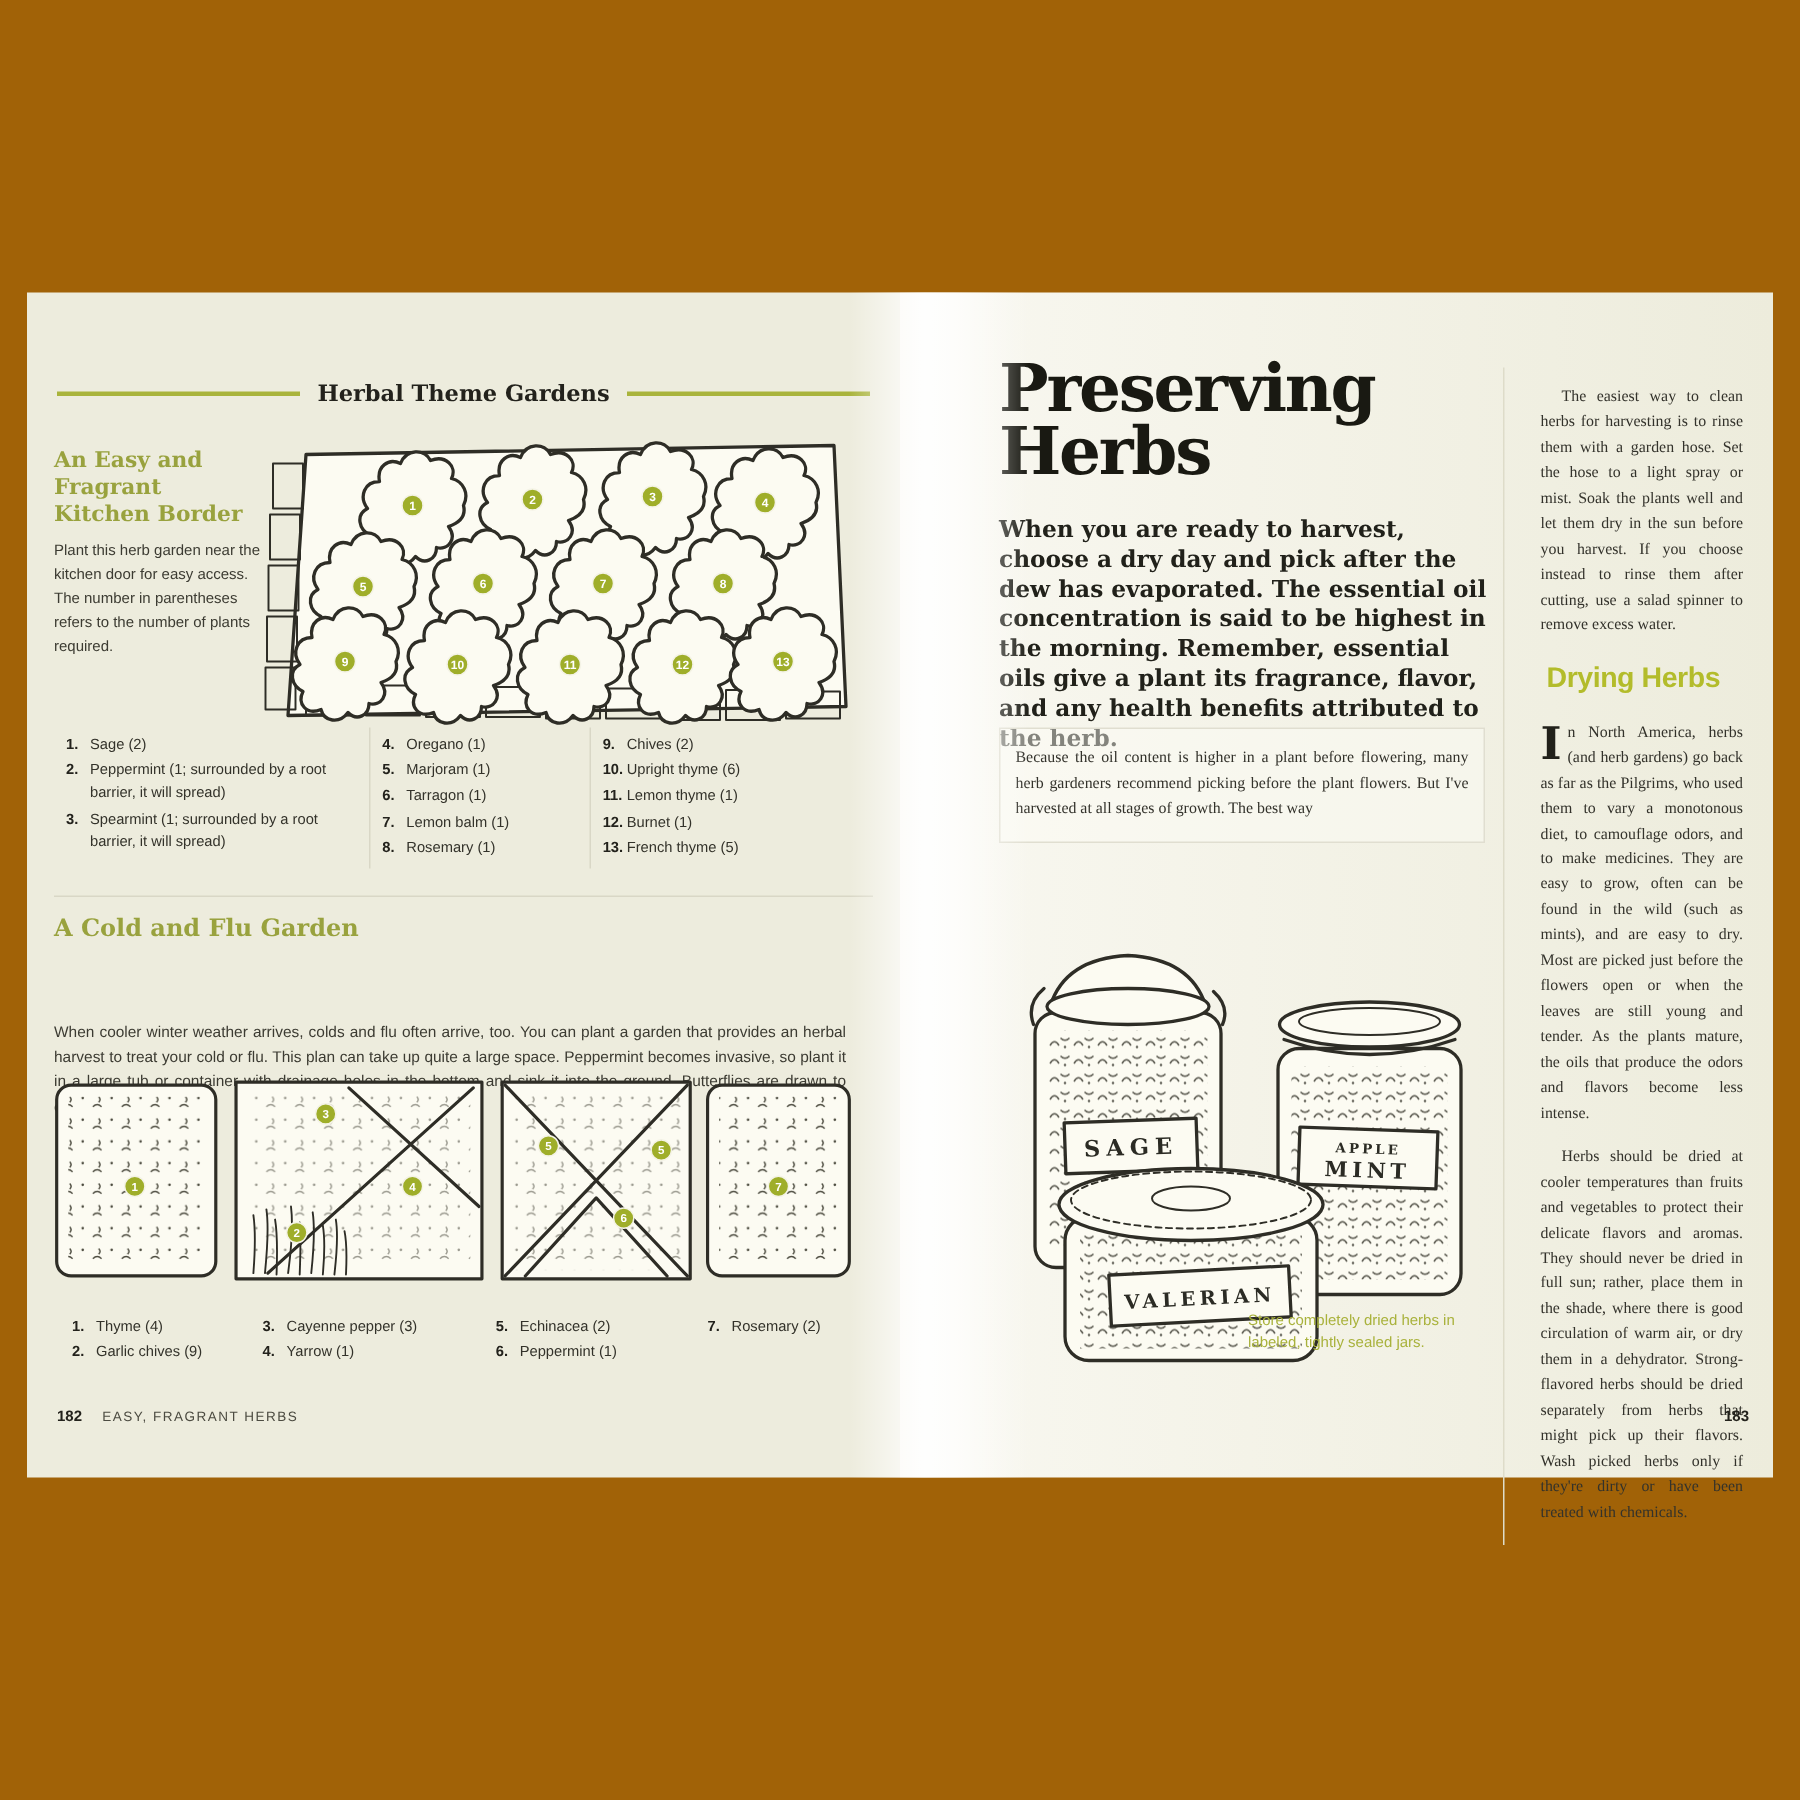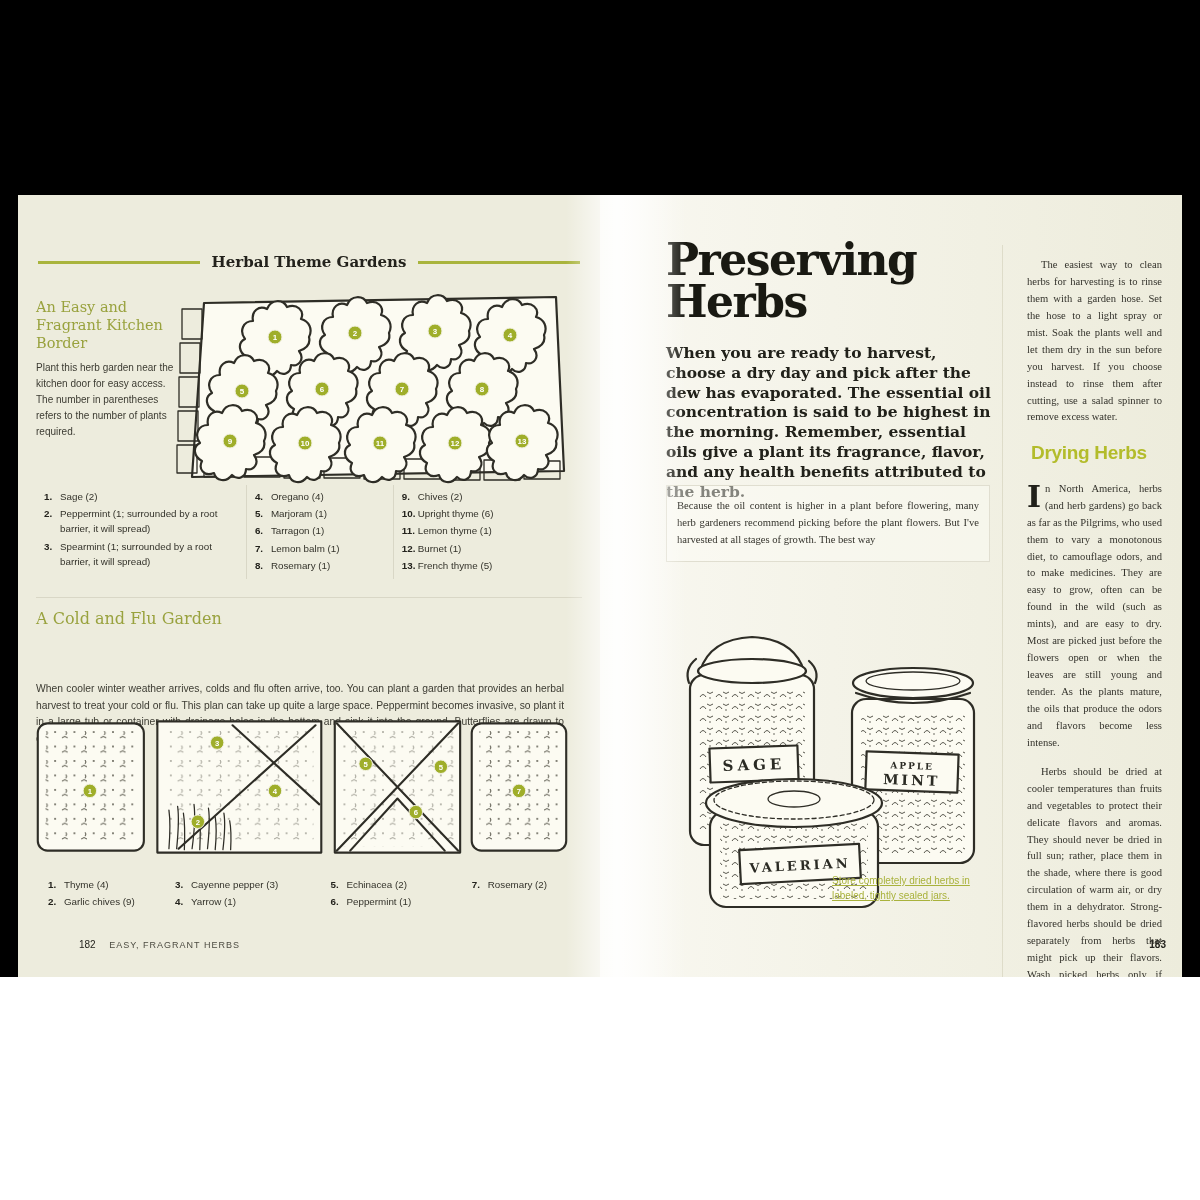--- a/index.html
+++ b/index.html
@@ -1,56 +1,56 @@
 <!DOCTYPE html>
 <html><head>
 <meta charset="utf-8">
 <style>
   html,body{margin:0;padding:0;background:#ffffff;}
-  .canvas{position:relative;width:1200px;height:977px;background:#000000;overflow:hidden;
+  .canvas{position:relative;width:1200px;height:1200px;background:#a16207;overflow:hidden;
           font-family:"Liberation Sans",sans-serif;color:#26251f;}
   .page{position:absolute;top:195px;height:790px;}
   .page-left{left:18px;width:582px;background:#edecdd;}
   .page-right{left:600px;width:582px;background:linear-gradient(90deg,#f9f8f1 0%,#f4f3e8 40%,#edecdc 100%);}
   .gutter{position:absolute;left:566px;top:195px;width:120px;height:790px;pointer-events:none;
           background:linear-gradient(90deg,rgba(255,255,255,0) 0%,rgba(255,255,255,.9) 42%,rgba(255,255,255,.75) 58%,rgba(255,255,255,0) 100%);}
 
   
   .lp-header{position:absolute;top:58px;left:20px;right:20px;display:flex;align-items:center;gap:12px;}
   .lp-header .rule{flex:1;height:3px;background:#a9b43c;}
   .lp-header .title{font-family:"DejaVu Serif",serif;font-weight:bold;font-size:15px;color:#23221c;white-space:nowrap;}
   .lp-sidebar{position:absolute;top:103px;left:18px;width:140px;}
-  .olive-head{font-family:"DejaVu Serif",serif;font-weight:normal;color:#99a23e;font-size:14.5px;line-height:1.25;margin:0 0 8px 0;}
+  .olive-head{font-family:"DejaVu Serif",serif;font-weight:bold;color:#99a23e;font-size:14.5px;line-height:1.25;margin:0 0 8px 0;}
   .lp-sidebar .body, .small-sans{font-size:10px;line-height:1.6;color:#3c3b32;}
   .garden1{position:absolute;top:92px;left:152px;width:400px;height:206px;}
   .list-block{position:absolute;top:290px;left:18px;right:16px;display:flex;}
   .list-col{padding:4px 10px 4px 8px;}
   .list-col + .list-col{border-left:1px solid #d9d7c6;}
   .lc1{width:39%;} .lc2{width:26%;} .lc3{width:35%;}
   .li{display:flex;font-size:9.8px;line-height:1.55;color:#33322a;margin-bottom:2px;}
   .ln{font-weight:bold;width:16px;flex:0 0 16px;color:#23221c;}
   .lt{flex:1;}
   .lp-divider{position:absolute;top:402px;left:18px;right:18px;height:1px;background:#d9d7c6;}
   .cf-head{position:absolute;top:414px;left:18px;font-size:16px;}
   .cf-body{position:absolute;top:442px;left:18px;width:528px;font-size:10.3px;line-height:1.62;color:#3c3b32;text-align:justify;margin-top:44px;}
   .garden2{position:absolute;top:516px;left:14px;width:540px;height:152px;}
   .list2{position:absolute;top:678px;left:22px;right:14px;display:flex;}
   .l2c1{width:23%;} .l2c2{width:29%;} .l2c3{width:26%;} .l2c4{width:22%;}
   .footer{position:absolute;top:744px;left:20px;font-size:9px;color:#4c4b41;letter-spacing:1px;}
-  .footer .pn{font-weight:normal;color:#23221c;font-size:10px;letter-spacing:0;margin-right:10px;margin-left:41px;}
+  .footer .pn{font-weight:bold;color:#23221c;font-size:10px;letter-spacing:0;margin-right:10px;}
   .rp-title{position:absolute;top:44px;left:0;width:330px;font-family:"DejaVu Serif",serif;font-weight:bold;
             font-size:44px;line-height:.95;letter-spacing:-1.5px;color:#191912;margin:0;}
   .rp-intro{position:absolute;top:148px;left:0;width:326px;font-family:"DejaVu Serif",serif;font-weight:bold;
             font-size:15.5px;line-height:1.28;color:#21211a;}
   .cols-panel{position:absolute;top:290px;left:0;width:324px;display:flex;gap:16px;border:1px solid #e0ded0;
               background:rgba(253,252,246,.45);padding:12px 10px;box-sizing:border-box;}
   .serif-small{font-family:"Liberation Serif",serif;font-size:10.6px;line-height:1.6;color:#33322b;text-align:justify;}
   .cols-panel .col{flex:1;}
   .jars{position:absolute;top:422px;left:0;width:330px;height:312px;}
-  .jar-caption{position:absolute;top:678px;left:232px;width:156px;font-size:10px;line-height:1.5;color:#a9b23c;text-decoration:underline;}
+  .jar-caption{position:absolute;top:678px;left:232px;width:156px;font-size:10px;line-height:1.5;color:#a9b23c;}
   .rp-sidebar{position:absolute;left:402px;top:50px;width:172px;border-left:1px solid #dedcc9;padding-left:12px;box-sizing:border-box;}
   .rp-sidebar p{margin:12px;}
   .indent{text-indent:14px;}
   .drying-head{font-family:"Liberation Sans",sans-serif;font-weight:bold;font-size:19px;color:#b3bc2b;
                letter-spacing:-.3px;margin:10px 0 6px 16px;}
   .dropcap{float:left;font-family:"DejaVu Serif",serif;font-weight:bold;font-size:30px;line-height:.85;
            padding:3px 4px 0 0;color:#21211a;}
   .footer-right{position:absolute;top:744px;right:16px;font-weight:bold;font-size:10px;color:#23221c;}
 
   
@@ -162,21 +162,21 @@
             <span class="lt">Peppermint (1; surrounded by a root barrier, it will spread)</span>
           </div>
           <div class="li">
             <span class="ln">3.</span>
             <span class="lt">Spearmint (1; surrounded by a root barrier, it will spread)</span>
           </div>
         </div>
       <div class="list-col lc2">
           <div class="li">
             <span class="ln">4.</span>
-            <span class="lt">Oregano (4)</span>
+            <span class="lt">Oregano (1)</span>
           </div>
           <div class="li">
             <span class="ln">5.</span>
             <span class="lt">Marjoram (1)</span>
           </div>
           <div class="li">
             <span class="ln">6.</span>
             <span class="lt">Tarragon (1)</span>
           </div>
           <div class="li">

